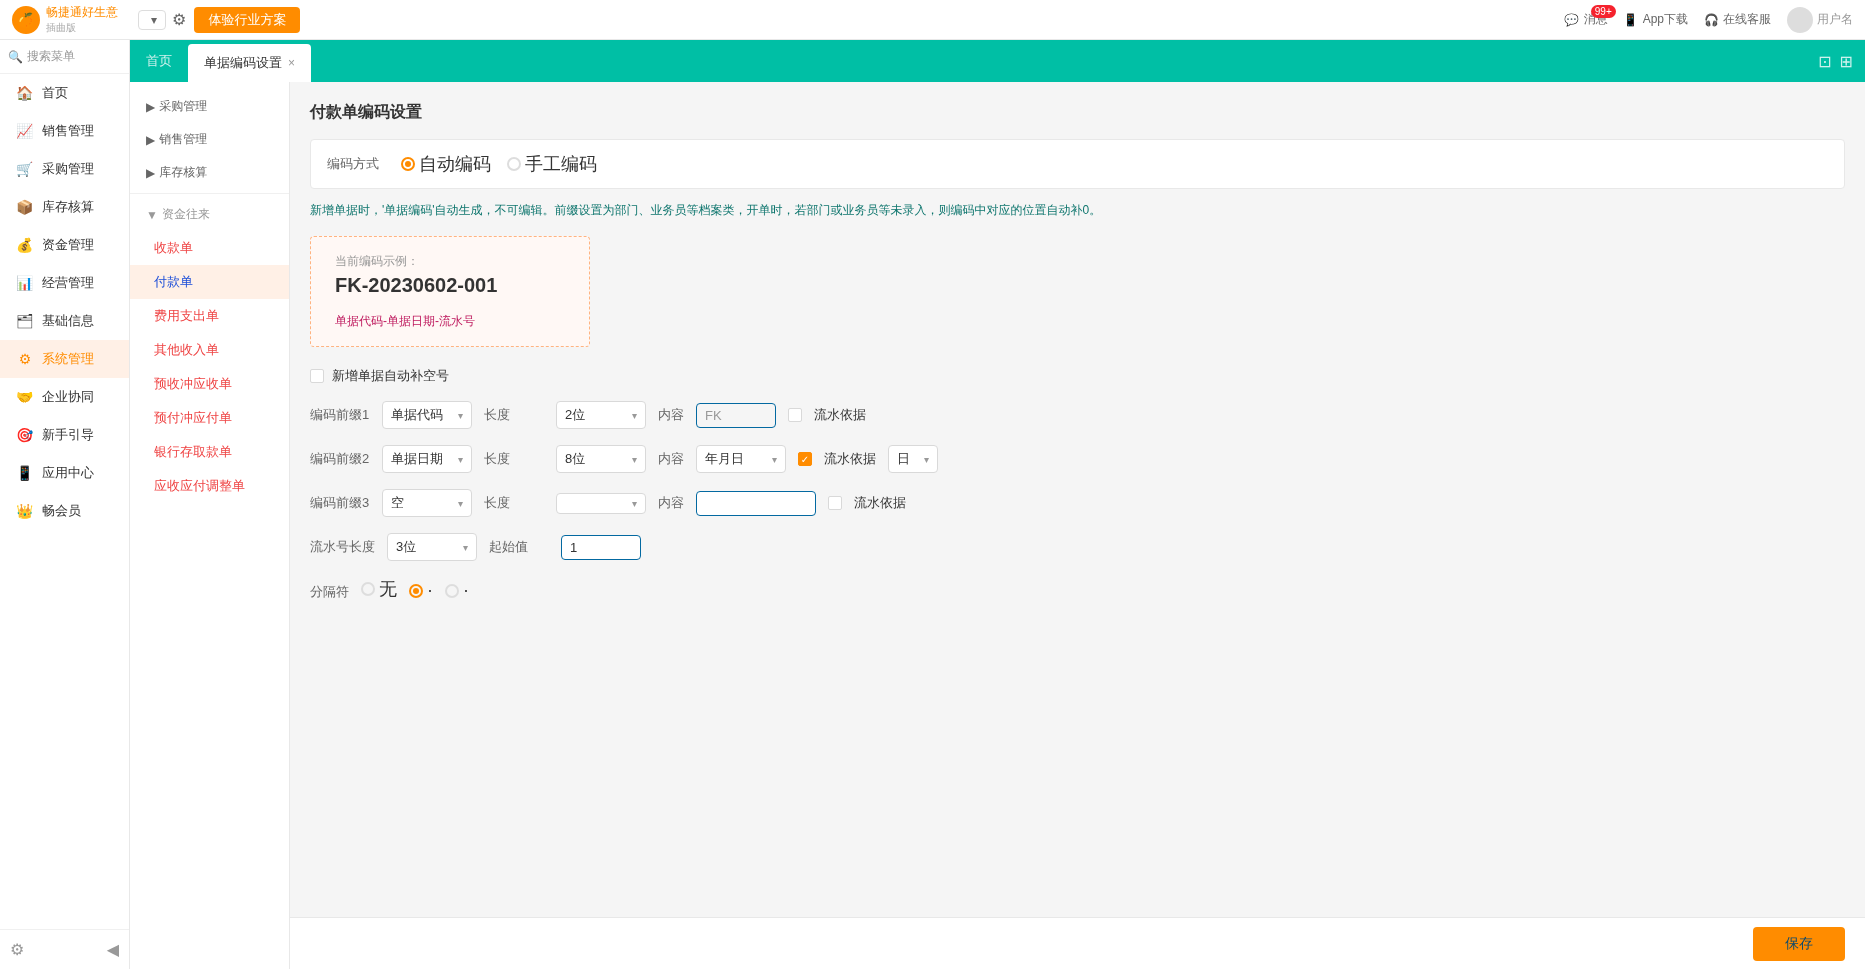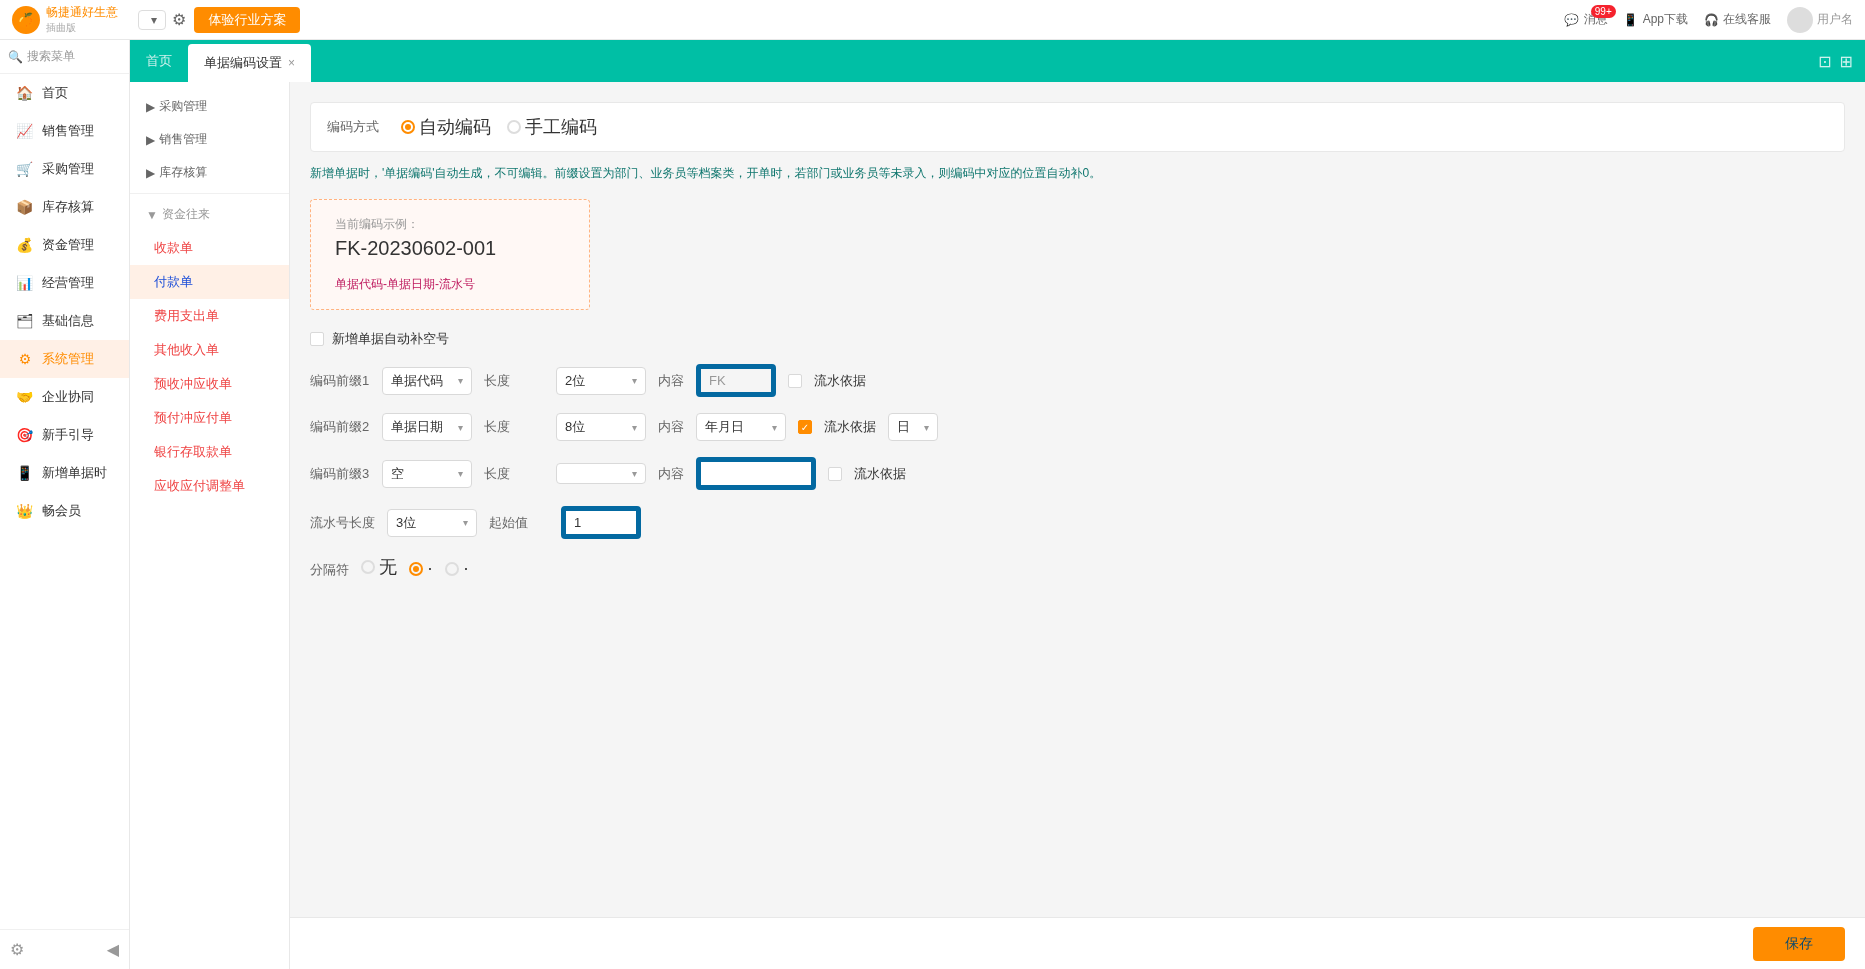--- a/index.html
+++ b/index.html
@@ -63,31 +63,31 @@
     .radio-circle { width: 14px; height: 14px; border-radius: 50%; border: 2px solid #ddd; display: flex; align-items: center; justify-content: center; }
     .radio-circle.checked { border-color: #ff8c00; }
     .radio-dot { width: 6px; height: 6px; border-radius: 50%; background: #ff8c00; }
 
     
     .info-text { font-size: 12px; color: #0f766e; margin-bottom: 16px; line-height: 1.6; }
 
     
     .code-preview { background: #fff8f5; border: 1px dashed #ffb380; border-radius: 4px; padding: 16px 24px; margin-bottom: 20px; display: inline-block; min-width: 280px; }
     .code-preview-label { font-size: 12px; color: #999; margin-bottom: 4px; }
-    .code-preview-value { font-size: 20px; font-weight: 400; color: #333; }
+    .code-preview-value { font-size: 20px; font-weight: 700; color: #333; }
     .code-preview-sub { font-size: 12px; color: #be185d; margin-top: 16px; }
 
     
     .auto-fill-row { display: flex; align-items: center; gap: 8px; margin-bottom: 16px; font-size: 13px; color: #333; }
     .checkbox-box { width: 14px; height: 14px; border: 1px solid #d9d9d9; border-radius: 2px; background: #fff; cursor: pointer; }
 
     
     .form-row { display: flex; align-items: center; gap: 12px; margin-bottom: 16px; flex-wrap: wrap; }
     .form-label { color: #666; font-size: 13px; min-width: 60px; }
-    .form-input { border: 5px solid #0369a1; border-radius: 4px; padding: 4px 8px; font-size: 13px; color: #333; background: #fff; min-width: 80px; }
+    .form-input { border: 1px solid #0369a1; border-radius: 4px; padding: 4px 8px; font-size: 13px; color: #333; background: #fff; min-width: 80px; }
     .form-input.readonly { background: #f5f5f5; color: #999; }
     .form-content-label { color: #666; font-size: 13px; }
     .checkbox-checked { width: 14px; height: 14px; border: 1px solid #ff8c00; border-radius: 2px; background: #ff8c00; cursor: pointer; display: flex; align-items: center; justify-content: center; color: white; font-size: 10px; }
 
     
     .separator-row { display: flex; align-items: flex-end; gap: 12px; margin-bottom: 0; }
     .separator-label { color: #666; font-size: 13px; }
 
     
     .bottom-bar { height: 52px; background: #fff; border-top: 1px solid #e8e8e8; display: flex; align-items: center; justify-content: flex-end; padding: 0 20px; }
@@ -182,21 +182,21 @@
     <div class="sidebar-item">
       <span class="icon">🤝</span>
       <span>企业协同</span>
     </div>
     <div class="sidebar-item">
       <span class="icon">🎯</span>
       <span>新手引导</span>
     </div>
     <div class="sidebar-item">
       <span class="icon">📱</span>
-      <span>新增单据时</span>
+      <span>应用中心</span>
     </div>
     <div class="sidebar-item">
       <span class="icon">👑</span>
       <span>畅会员</span>
     </div>
     <div class="sidebar-footer">
       <span class="sidebar-footer-btn">⚙</span>
       <span class="sidebar-footer-btn">◀</span>
     </div>
   </div>
@@ -260,20 +260,21 @@
         </div>
         <div class="menu-item">
           <span>应收应付调整单</span>
         </div>
       </div>
 
       <div style="flex:1; display:flex; flex-direction:column; overflow:hidden;">
         <div class="main-content">
           
           
+          <div class="page-title">付款单编码设置</div>
 
           
           <div class="encoding-mode">
             <span class="encoding-mode-label">编码方式</span>
             <div class="radio-group">
               <label class="radio-item">
                 <div class="radio-circle checked">
                   <div class="radio-dot"></div>
                 </div>
                 <span>自动编码</span>

